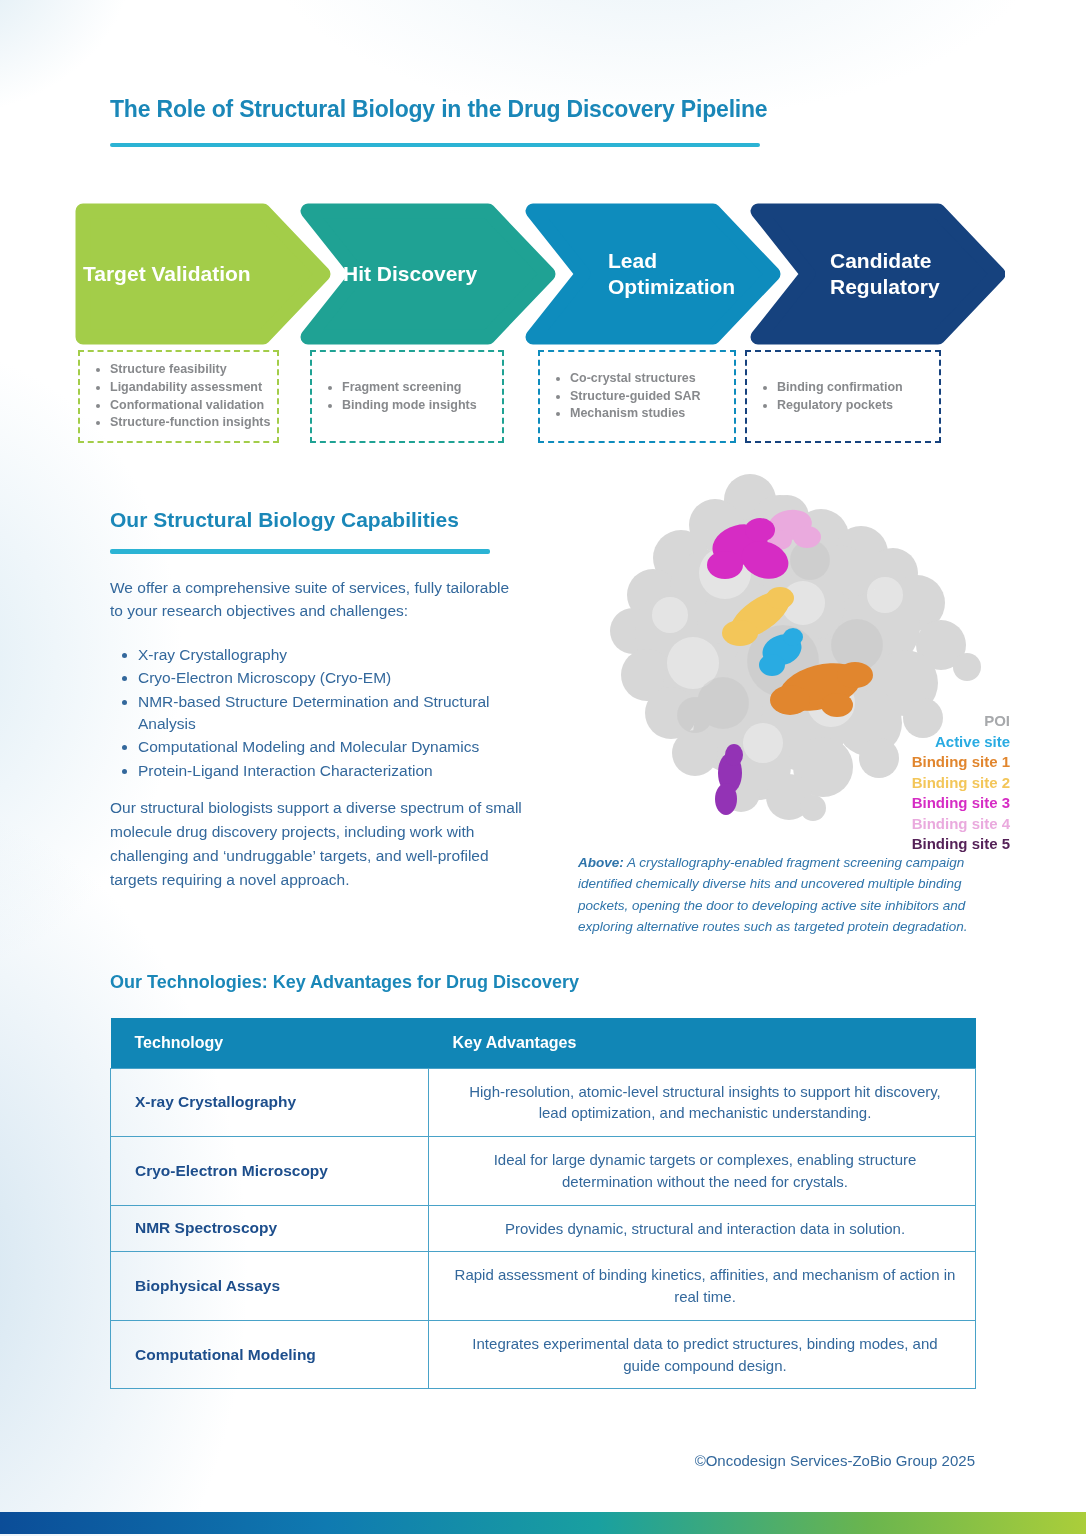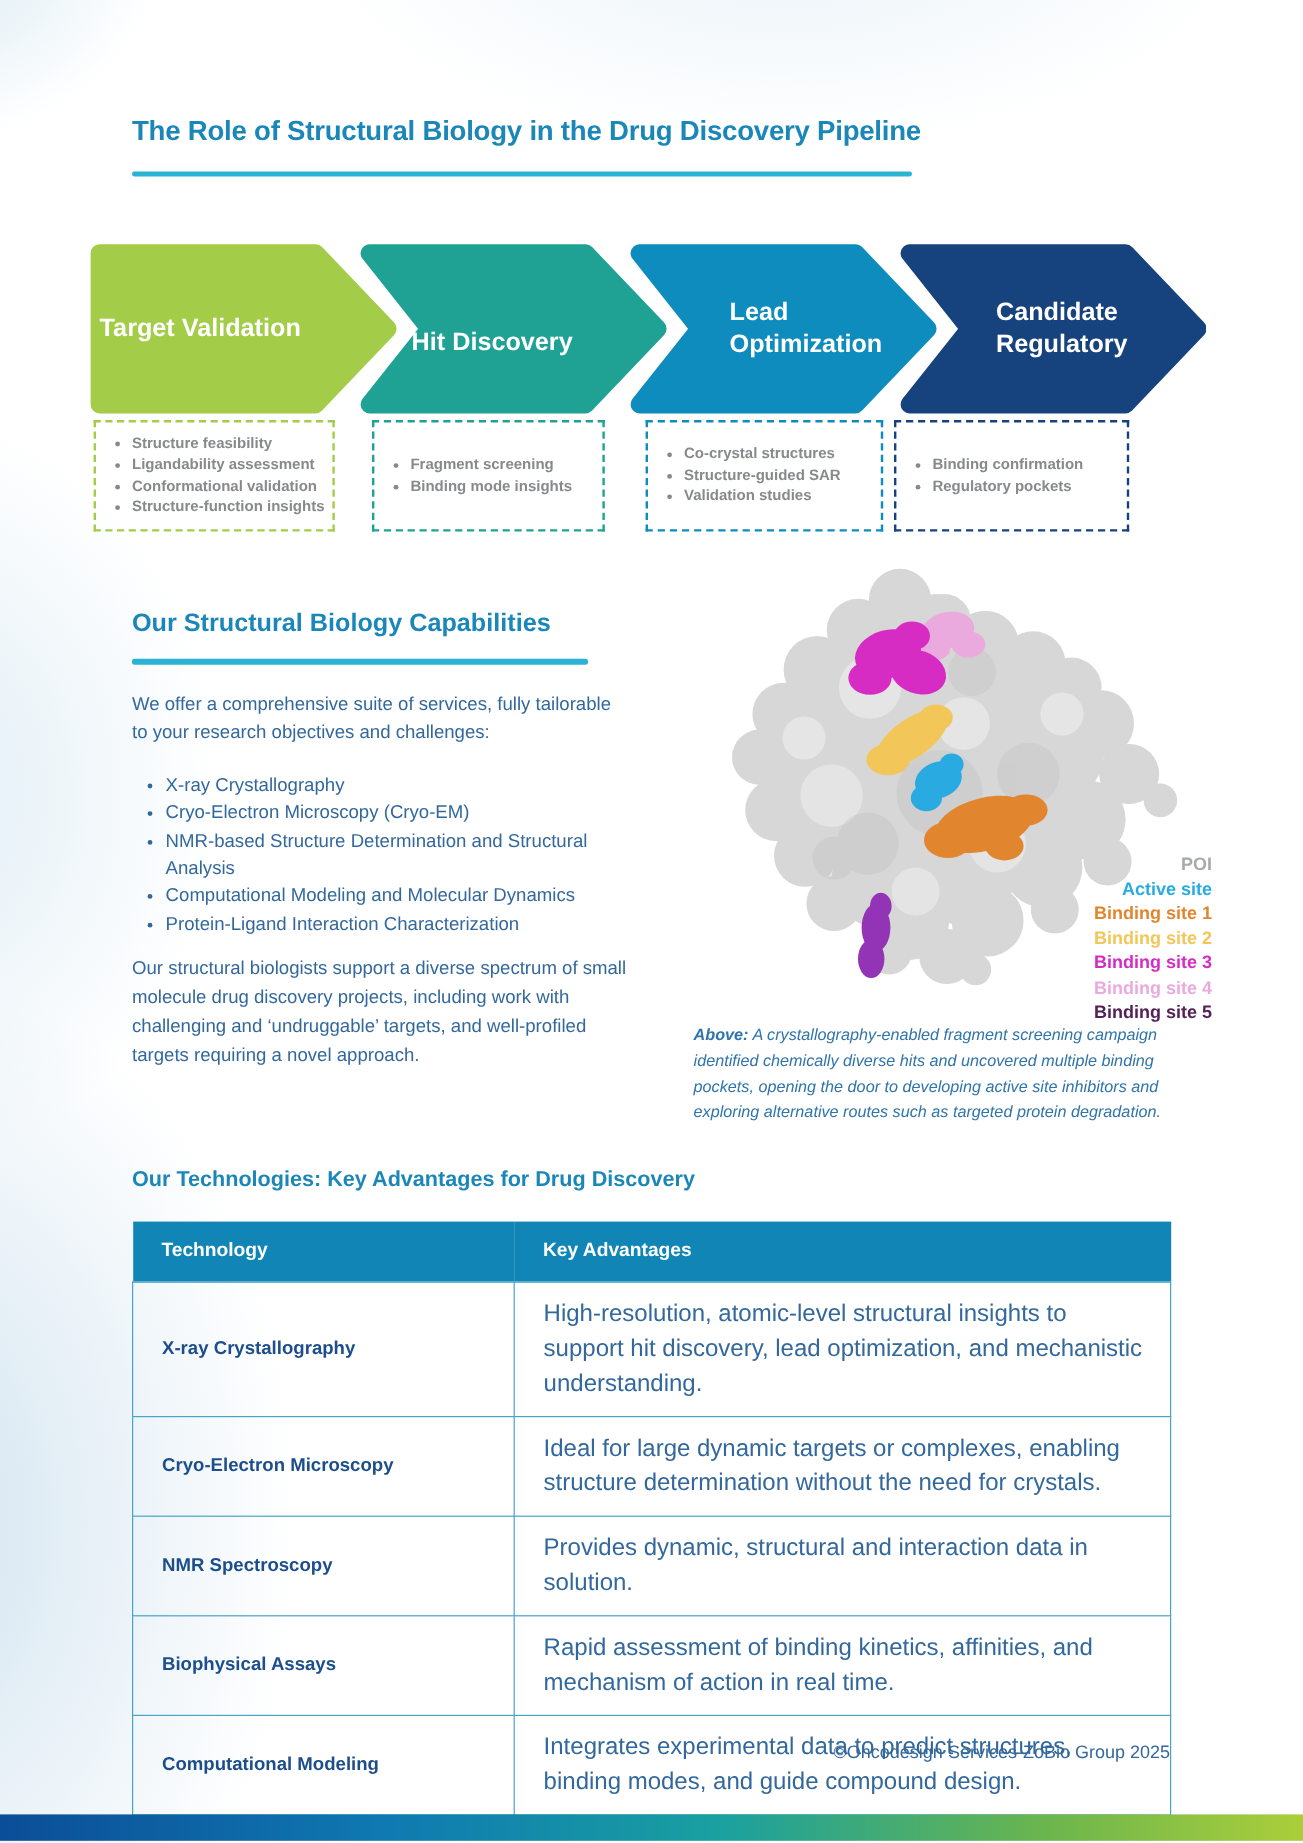--- a/index.html
+++ b/index.html
@@ -24,21 +24,21 @@
   .tech-title { position:absolute; left:110px; top:972px; width:700px;
     font-size:18px; font-weight:bold; color:#1a87b8; }
 
   
   .pipeline { position:absolute; left:75px; top:203px; width:930px; height:142px; }
   .pipeline svg { position:absolute; left:0; top:0; }
   .arrow { fill:currentColor; stroke:currentColor; stroke-width:15; stroke-linejoin:round; }
   .stage-label { position:absolute; color:#ffffff; font-weight:bold; font-size:21px; line-height:26px; }
   .stage-label.center { text-align:left; }
   .lbl-0 { left:8px;   top:58px; width:232px; }
-  .lbl-1 { left:268px; top:58px; width:200px;margin-top:12px; }
+  .lbl-1 { left:268px; top:58px; width:200px; }
   .lbl-2 { left:533px; top:45px; width:170px; }
   .lbl-3 { left:755px; top:45px; width:170px; }
 
   .note-box { position:absolute; top:350px; height:93px; background:rgba(255,255,255,0.0);
     border:2px dashed #999; display:flex; align-items:center; }
   .note-box ul { list-style:disc; padding-left:30px; padding-right:4px; }
   .note-box li { font-size:12.5px; font-weight:bold; color:#87898c; line-height:1.42; }
   .nb-0 { left:78px;  width:201px; }
   .nb-1 { left:310px; width:194px; }
   .nb-2 { left:538px; width:198px; }
@@ -61,21 +61,21 @@
     font-size:13.5px; font-style:italic; color:#2f74aa; line-height:1.58; }
   .caption b { font-weight:bold; }
 
   
   .tech-table { position:absolute; left:110px; top:1018px; width:866px; border-collapse:collapse; }
   .tech-table th { background:#1186b6; color:#ffffff; font-size:16px; font-weight:bold;
     text-align:left; height:50px; padding:0 0 0 24px; }
   .tech-table th.col-tech { width:318px; }
   .tech-table td { border:1.5px solid #49a2c8; vertical-align:middle; padding:12px 18px 12px 24px; }
   .tech-table td.tech { font-size:15.5px; font-weight:bold; color:#1d4e8c; }
-  .tech-table td.adv  { font-size:20px; color:#33689c; line-height:1.45; }
+  .tech-table td.adv  { font-size:15px; color:#33689c; line-height:1.45;text-align:center; }
 
   
   .footer-text { position:absolute; right:111px; top:1452px; font-size:15px; color:#33689c; }
   .footer-bar { position:absolute; left:0; bottom:2px; width:1086px; height:22px;
     background:linear-gradient(90deg,#0b4d98 0%,#0f7ab1 30%,#19a0a0 55%,#6ab54e 80%,#abce3a 100%); }
 </style>
 </head>
 <body>
 
 <div class="page">
@@ -113,21 +113,21 @@
   <div class="note-box nb-1" style="border-color: rgb(31, 162, 148);">
     <ul>
       <li>Fragment screening</li>
       <li>Binding mode insights</li>
     </ul>
   </div>
   <div class="note-box nb-2" style="border-color: rgb(14, 140, 189);">
     <ul>
       <li>Co-crystal structures</li>
       <li>Structure-guided SAR</li>
-      <li>Validation studies</li>
+      <li>Mechanism studies</li>
     </ul>
   </div>
   <div class="note-box nb-3" style="border-color: rgb(22, 66, 126);">
     <ul>
       <li>Binding confirmation</li>
       <li>Regulatory pockets</li>
     </ul>
   </div>
 
   <div class="cap-title">Our Structural Biology Capabilities</div>

